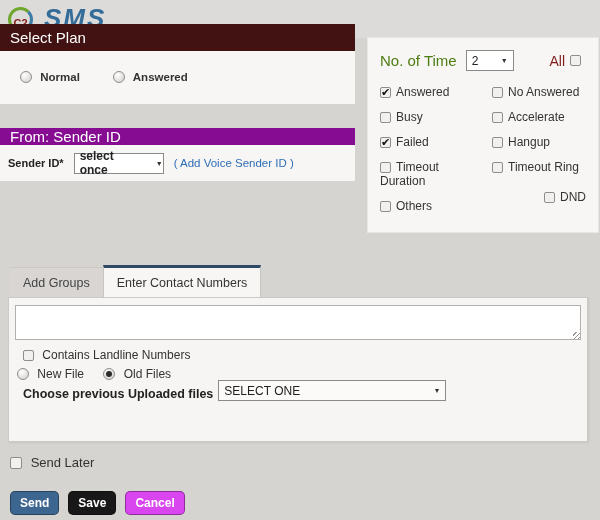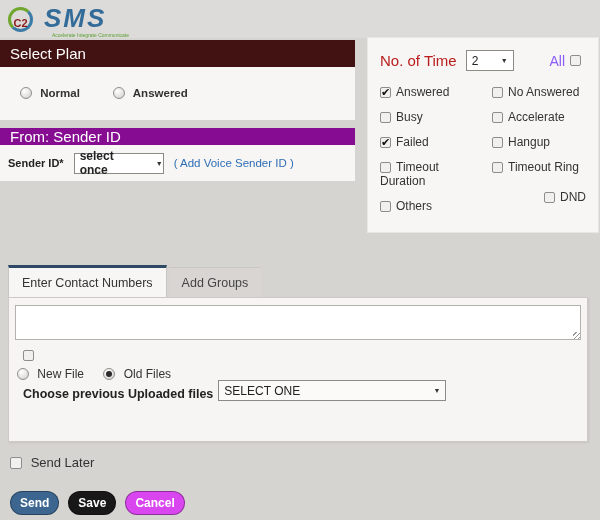--- a/index.html
+++ b/index.html
@@ -24,38 +24,38 @@
   }
   .logo-c2 { font-size:11px; font-weight:bold; color:#8a1a1a; }
   .logo-sms { position:absolute; left:36px; top:0px; font-size:26px; font-style:italic; font-weight:bold; color:#336b99; letter-spacing:2px; }
   .logo-tagline { position:absolute; left:44px; top:29px; font-size:5px; color:#5a9e2f; white-space:nowrap; }
 
   
   .panel-header { color:#fff; font-size:15px; padding:5px 10px; }
   .panel-body { background:#f7f6f4; }
 
   
-  .select-plan { position:absolute; left:0; top:40px; width:355px; }
+  .select-plan { position:absolute; left:0; top:24px; width:355px; }
   .select-plan .panel-header { background:#421212; }
   .select-plan .panel-body { height:53px; padding:16px 0 0 20px; }
 
   
   .sender { position:absolute; left:0; top:128px; width:355px; }
   .sender .panel-header { background:#860d92; padding:0 10px; }
   .sender .panel-body { height:36px; display:flex; align-items:center; gap:10px; padding:0 8px; }
   .sender-label { font-size:11px; font-weight:bold; color:#222; }
   .link { font-size:11.5px; color:#2f6eb5; cursor:pointer; white-space:nowrap; }
 
   
   .reschedule { position:absolute; left:368px; top:38px; width:230px; box-shadow:0 0 0 1px #e9e7e5; }
   .reschedule .panel-header { background:#1c2a73; }
   .reschedule .panel-body { padding:12px 12px 8px 12px; }
   .time-row { display:flex; align-items:center; margin-bottom:14px; }
-  .time-label { font-size:15px; color:#b91c1c; margin-right:9px; }
-  .all-label { font-size:14px; color:#8b5cf6; margin:0 5px 0 auto;text-align:center; }
+  .time-label { font-size:15px; color:#4d7c0f; margin-right:9px; }
+  .all-label { font-size:14px; color:#7f1d1d; margin:0 5px 0 auto;text-align:center; }
   .cb-grid { display:flex; }
   .cb-col-left { width:102px; margin-right:10px; }
   .cb-col-right { flex:1; }
   .check-item { display:block; margin-bottom:11px; font-size:12px; line-height:14px; cursor:pointer; }
 
   
   .cb {
     display:inline-block; width:11px; height:11px; background:#f1f0ee;
     border:1px solid #8f8d8a; border-radius:2px; vertical-align:-2px; margin-right:5px;
     position:relative;
@@ -105,21 +105,21 @@
   .choose-row { position:absolute; left:14px; top:82px; display:flex; align-items:flex-end; }
   .choose-label { font-size:12.5px; font-weight:bold; color:#222; margin-right:5px; }
   .select-wide { width:228px; background:#fbfaf9; }
 
   
   .send-later { position:absolute; left:10px; top:455px; font-size:13px; cursor:pointer; }
   .send-later .cb { width:12px; height:12px; }
   .btn-row { position:absolute; left:10px; top:491px; display:flex; gap:9px; }
   .btn {
     color:#fff; font-size:12px; font-weight:bold; padding:4px 9px;
-    border:1px solid rgba(0,0,0,0.35); border-radius:12px; cursor:pointer;
+    border:1px solid rgba(0,0,0,0.35); border-radius:5px; cursor:pointer;
     font-family:"Liberation Sans",sans-serif;
   }
 </style>
 </head>
 <body>
 
 <div class="top-strip">
   <div class="logo">
     <span class="logo-circle">
       <span class="logo-c2">C2</span>
@@ -199,29 +199,30 @@
         </label>
         <label class="check-item" style="margin-top:16px;text-align:right;">
           <span class="cb"></span><span>DND</span>
         </label>
       </div>
     </div>
   </div>
 </div>
 
 <div class="tabs">
+  <div class="tab inactive">Add Groups</div>
   <div class="tab active">Enter Contact Numbers</div>
-  <div class="tab inactive">Add Groups</div>
 </div>
 
 <div class="contacts-panel">
   <textarea class="contacts-textarea" style=""></textarea>
   <div class="resize-grip"></div>
   <label class="landline-row">
     <span class="cb"></span>
+    <span>Contains Landline Numbers</span>
   </label>
   <div class="file-row">
     <label class="radio-item radio-item-plain">
       <span class="rb"></span>
       <span>New File</span>
     </label>
     <label class="radio-item radio-item-plain">
       <span class="rb selected"></span>
       <span>Old Files</span>
     </label>

